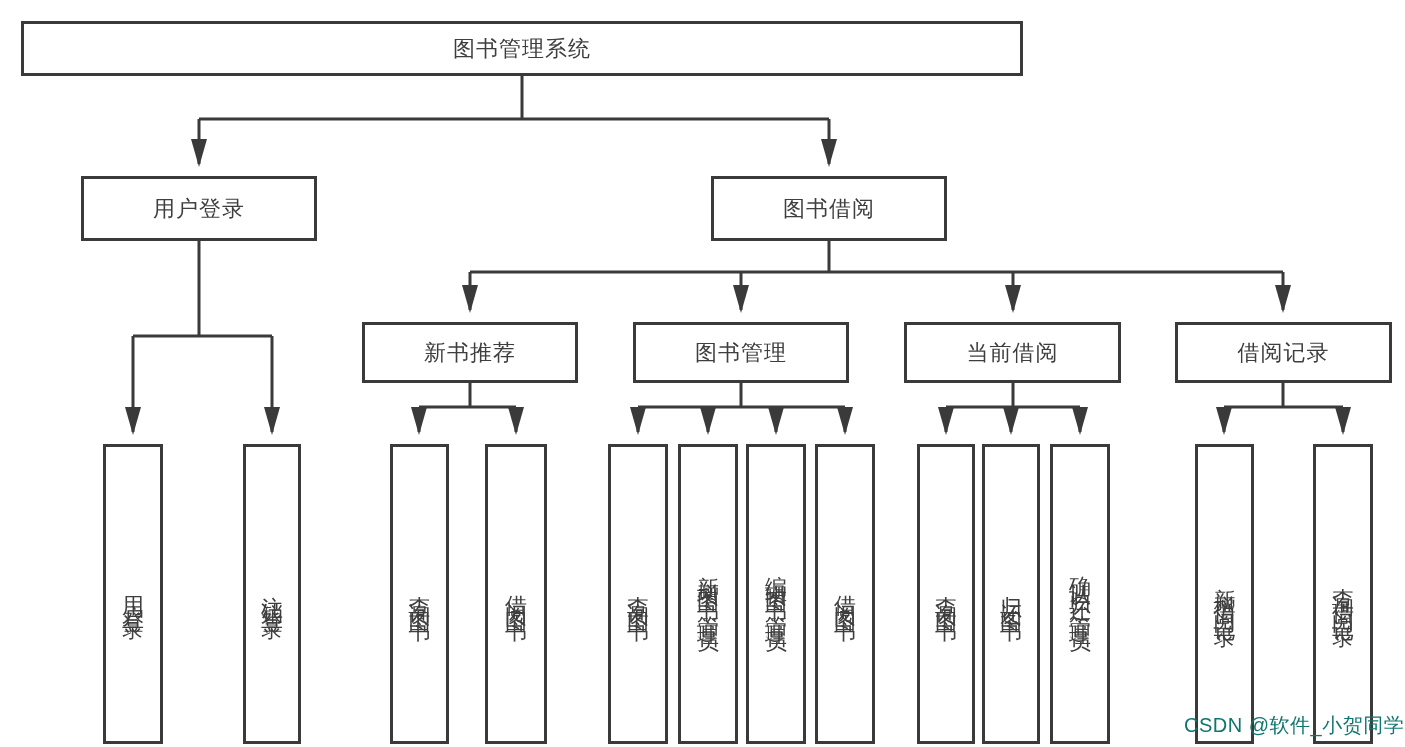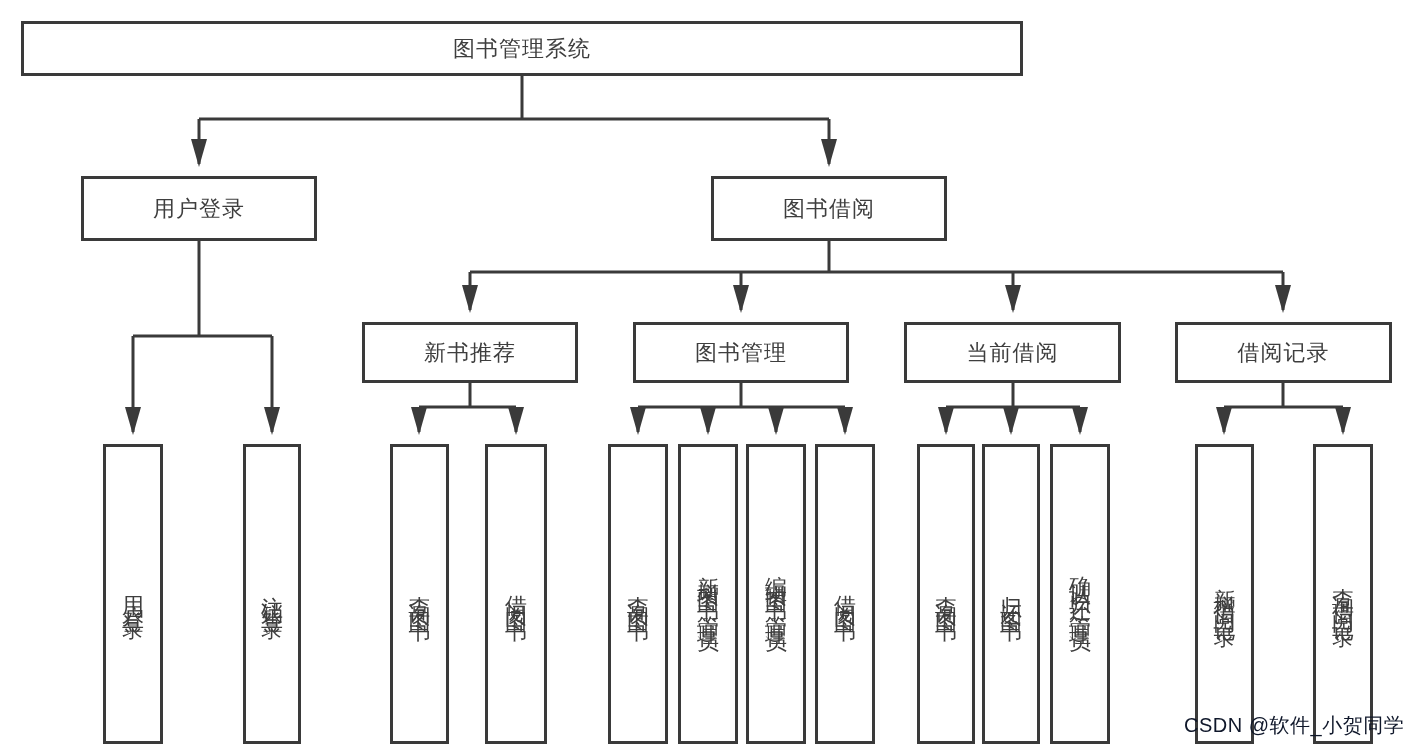--- a/index.html
+++ b/index.html
@@ -61,21 +61,21 @@
   .leaf9  { left: 917px;  width: 58px; }
   .leaf10 { left: 982px;  width: 58px; }
   .leaf11 { left: 1050px; width: 60px; }
   .leaf12 { left: 1195px; width: 59px; }
   .leaf13 { left: 1313px; width: 60px; }
   .watermark {
     position: absolute;
     left: 1184px;
     top: 712px;
     font-size: 20px;
-    color: #0f172a;
+    color: #0f766e;
     white-space: nowrap;
     z-index: 3;
     letter-spacing: 0.5px;
   }
 </style>
 </head>
 <body>
 
 <div class="canvas">
 

